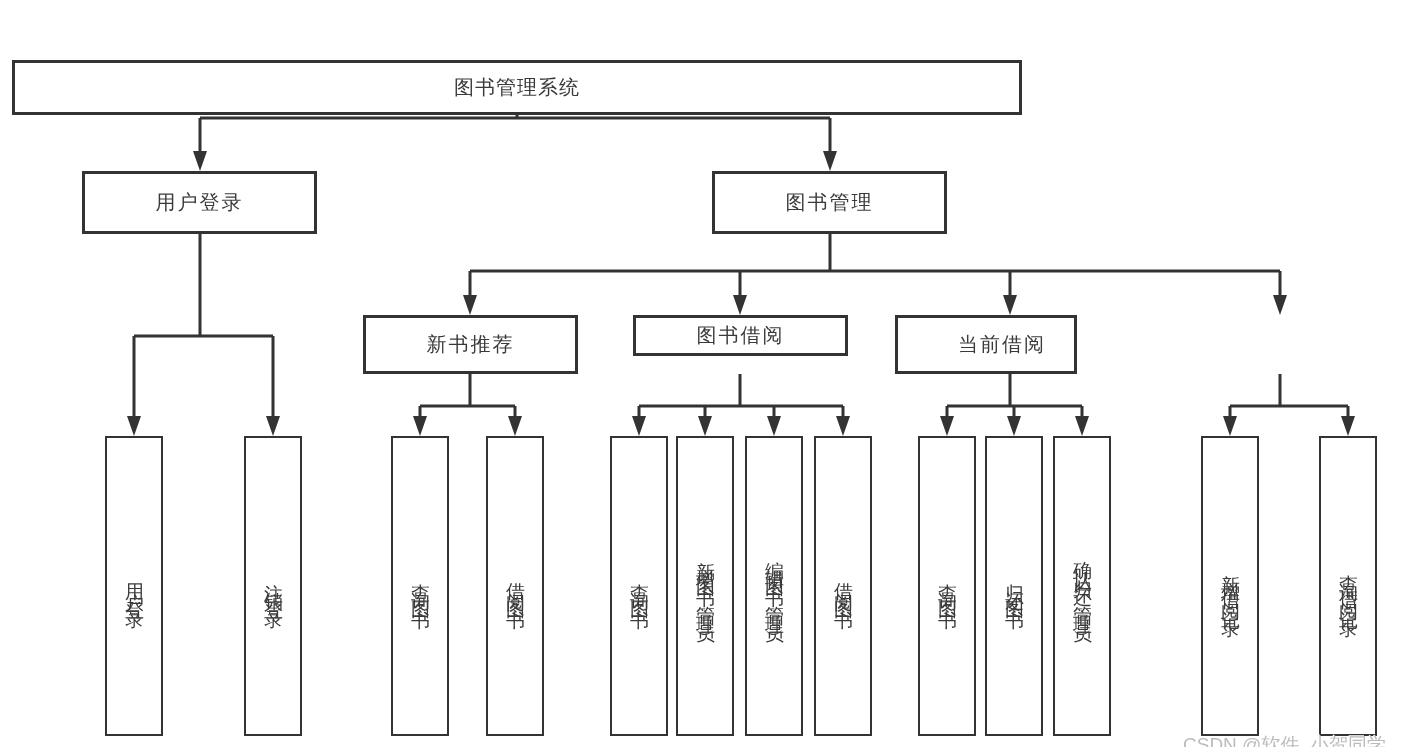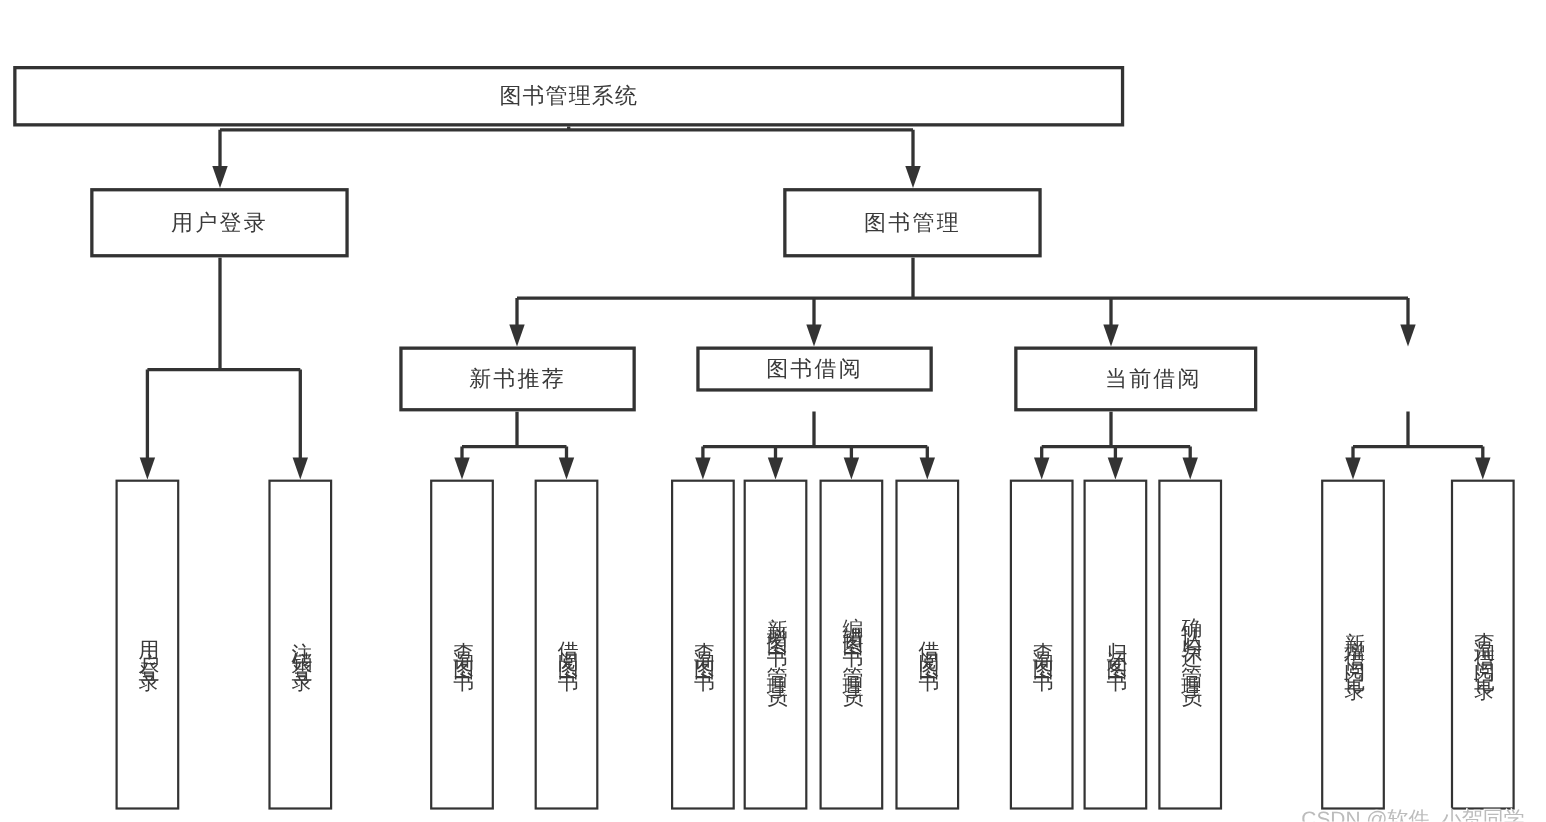--- a/index.html
+++ b/index.html
@@ -87,21 +87,21 @@
   <div class="box lvl2" style="left:712px;top:171px;width:235px;height:63px;">
     <span>图书管理</span>
   </div>
 
   <div class="box lvl3" style="left:363px;top:315px;width:215px;height:59px;">
     <span>新书推荐</span>
   </div>
   <div class="box lvl3" style="left:633px;top:315px;width:215px;height:41px;">
     <span>图书借阅</span>
   </div>
-  <div class="box lvl3" style="left:922px;top:315px;width:221px;height:59px;padding-left:32px;">
+  <div class="box lvl3" style="left:895px;top:315px;width:182px;height:59px;padding-left:32px;">
     <span>当前借阅</span>
   </div>
 
   <div class="box leaf" style="left:105px;top:436px;width:58px;height:300px;">
     <span class="vtext">用户登录</span>
   </div>
   <div class="box leaf" style="left:244px;top:436px;width:58px;height:300px;">
     <span class="vtext">注销登录</span>
   </div>
 

